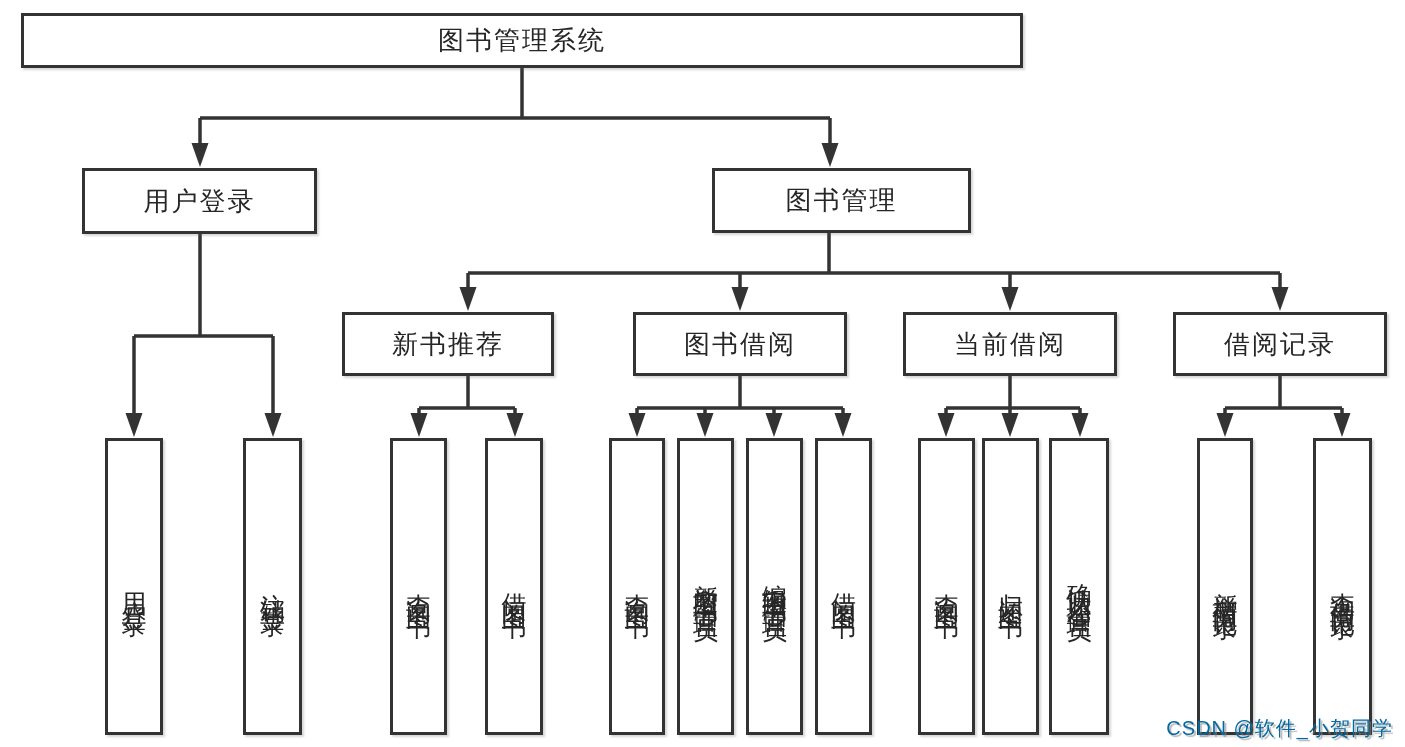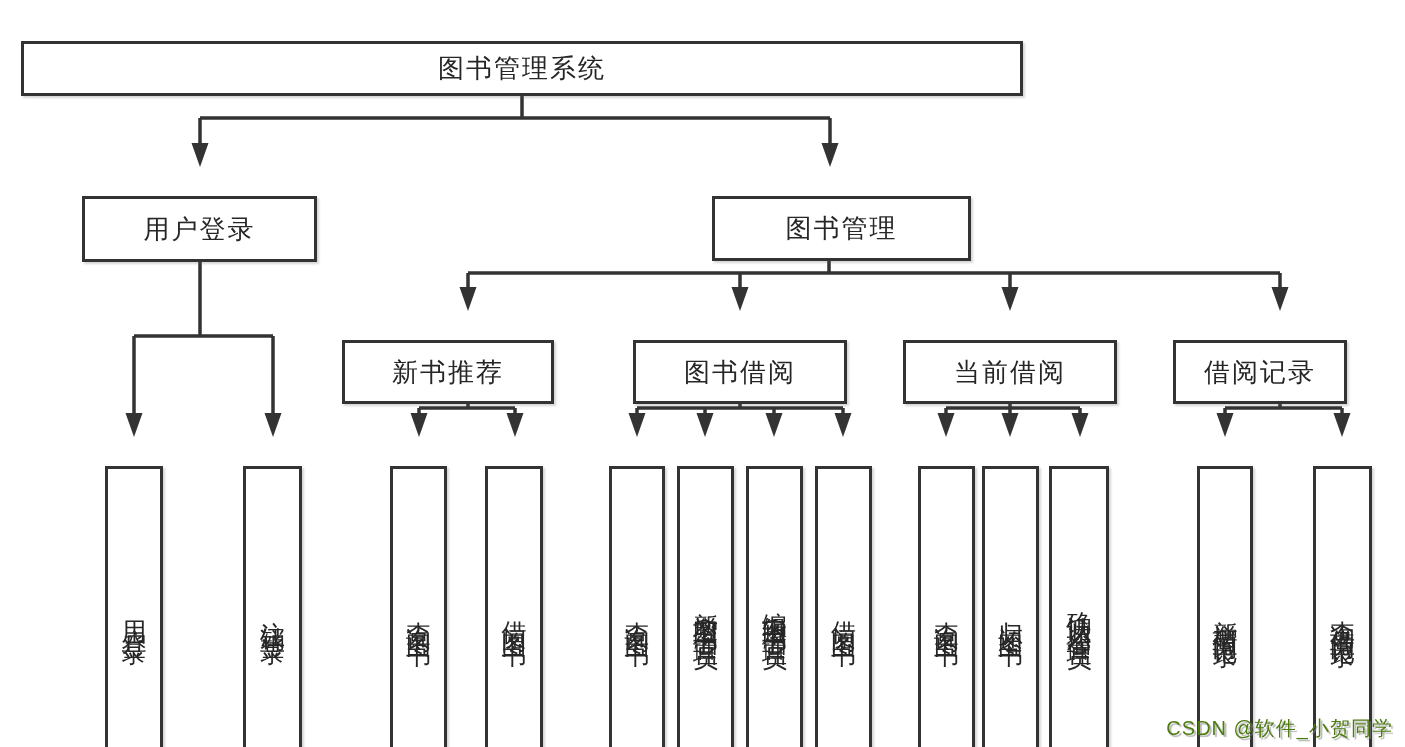--- a/index.html
+++ b/index.html
@@ -20,40 +20,39 @@
   .node {
     position: absolute;
     box-sizing: border-box;
     background: #ffffff;
     border: 3px solid #333333;
     color: #262626;
     display: flex;
     align-items: center;
     justify-content: center;
     box-shadow: 2px 2px 2px rgba(90,90,90,0.25);
-    margin-top: 28px;
   }
   .node.h {
     font-size: 26px;
     letter-spacing: 2px;
     white-space: nowrap;
   }
   .node.v {
     font-size: 25px;
     writing-mode: vertical-rl;
     letter-spacing: 7px;
     line-height: 1;
   }
   .node.v.long { letter-spacing: 5px; }
   .watermark {
     position: absolute;
     right: 12px;
     bottom: 5px;
     font-size: 20px;
-    color: #4d7c0f;
+    color: #0369a1;
     letter-spacing: 1px;
     text-shadow: 2px 2px 1px rgba(140,140,140,0.65);
     white-space: nowrap;
   }
 </style>
 </head>
 <body>
 
 <div class="canvas">
 
@@ -106,21 +105,21 @@
     </svg>
 
   <div class="node h" style="left:21px; top:13px; width:1002px; height:55px;">图书管理系统</div>
 
   <div class="node h" style="left:82px; top:168px; width:235px; height:66px;">用户登录</div>
   <div class="node h" style="left:712px; top:168px; width:259px; height:65px;">图书管理</div>
 
   <div class="node h" style="left:342px; top:312px; width:212px; height:64px;">新书推荐</div>
   <div class="node h" style="left:903px; top:312px; width:214px; height:64px;">当前借阅</div>
   <div class="node h" style="left:633px; top:312px; width:214px; height:64px;">图书借阅</div>
-  <div class="node h" style="left:1173px; top:312px; width:174px; height:64px;">借阅记录</div>
+  <div class="node h" style="left:1173px; top:312px; width:214px; height:64px;">借阅记录</div>
 
   <div class="node v" style="left:105px; top:438px; width:58px; height:297px;">用户登录</div>
   <div class="node v" style="left:243px; top:438px; width:59px; height:297px;">注销登录</div>
 
   <div class="node v" style="left:390px; top:438px; width:57px; height:297px;">查询图书</div>
   <div class="node v" style="left:485px; top:438px; width:58px; height:297px;">借阅图书</div>
 
   <div class="node v" style="left:609px; top:438px; width:56px; height:297px;">查询图书</div>
   <div class="node v long" style="left:677px; top:438px; width:57px; height:297px;">新增图书（管理员）</div>
   <div class="node v long" style="left:746px; top:438px; width:57px; height:297px;">编辑图书（管理员）</div>

